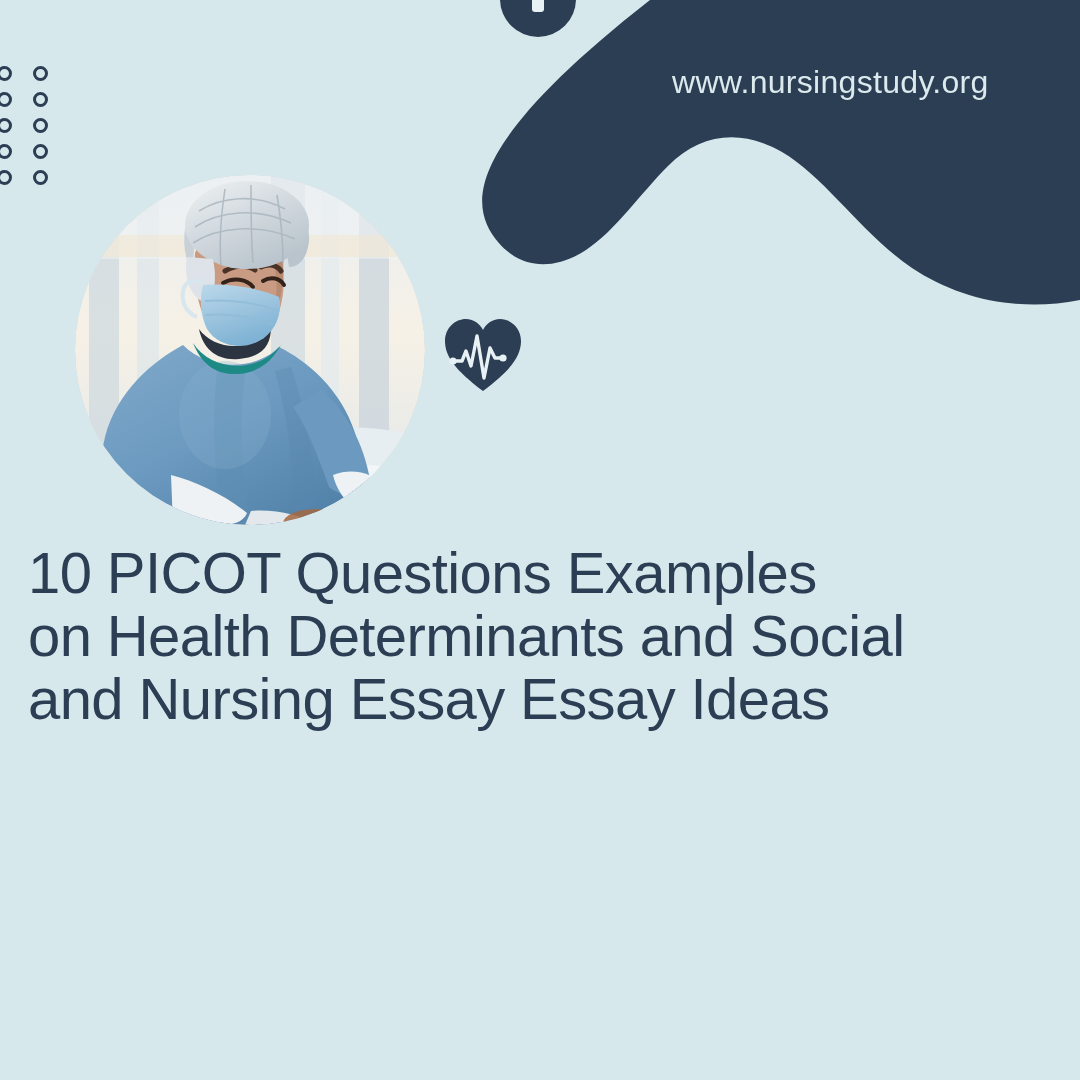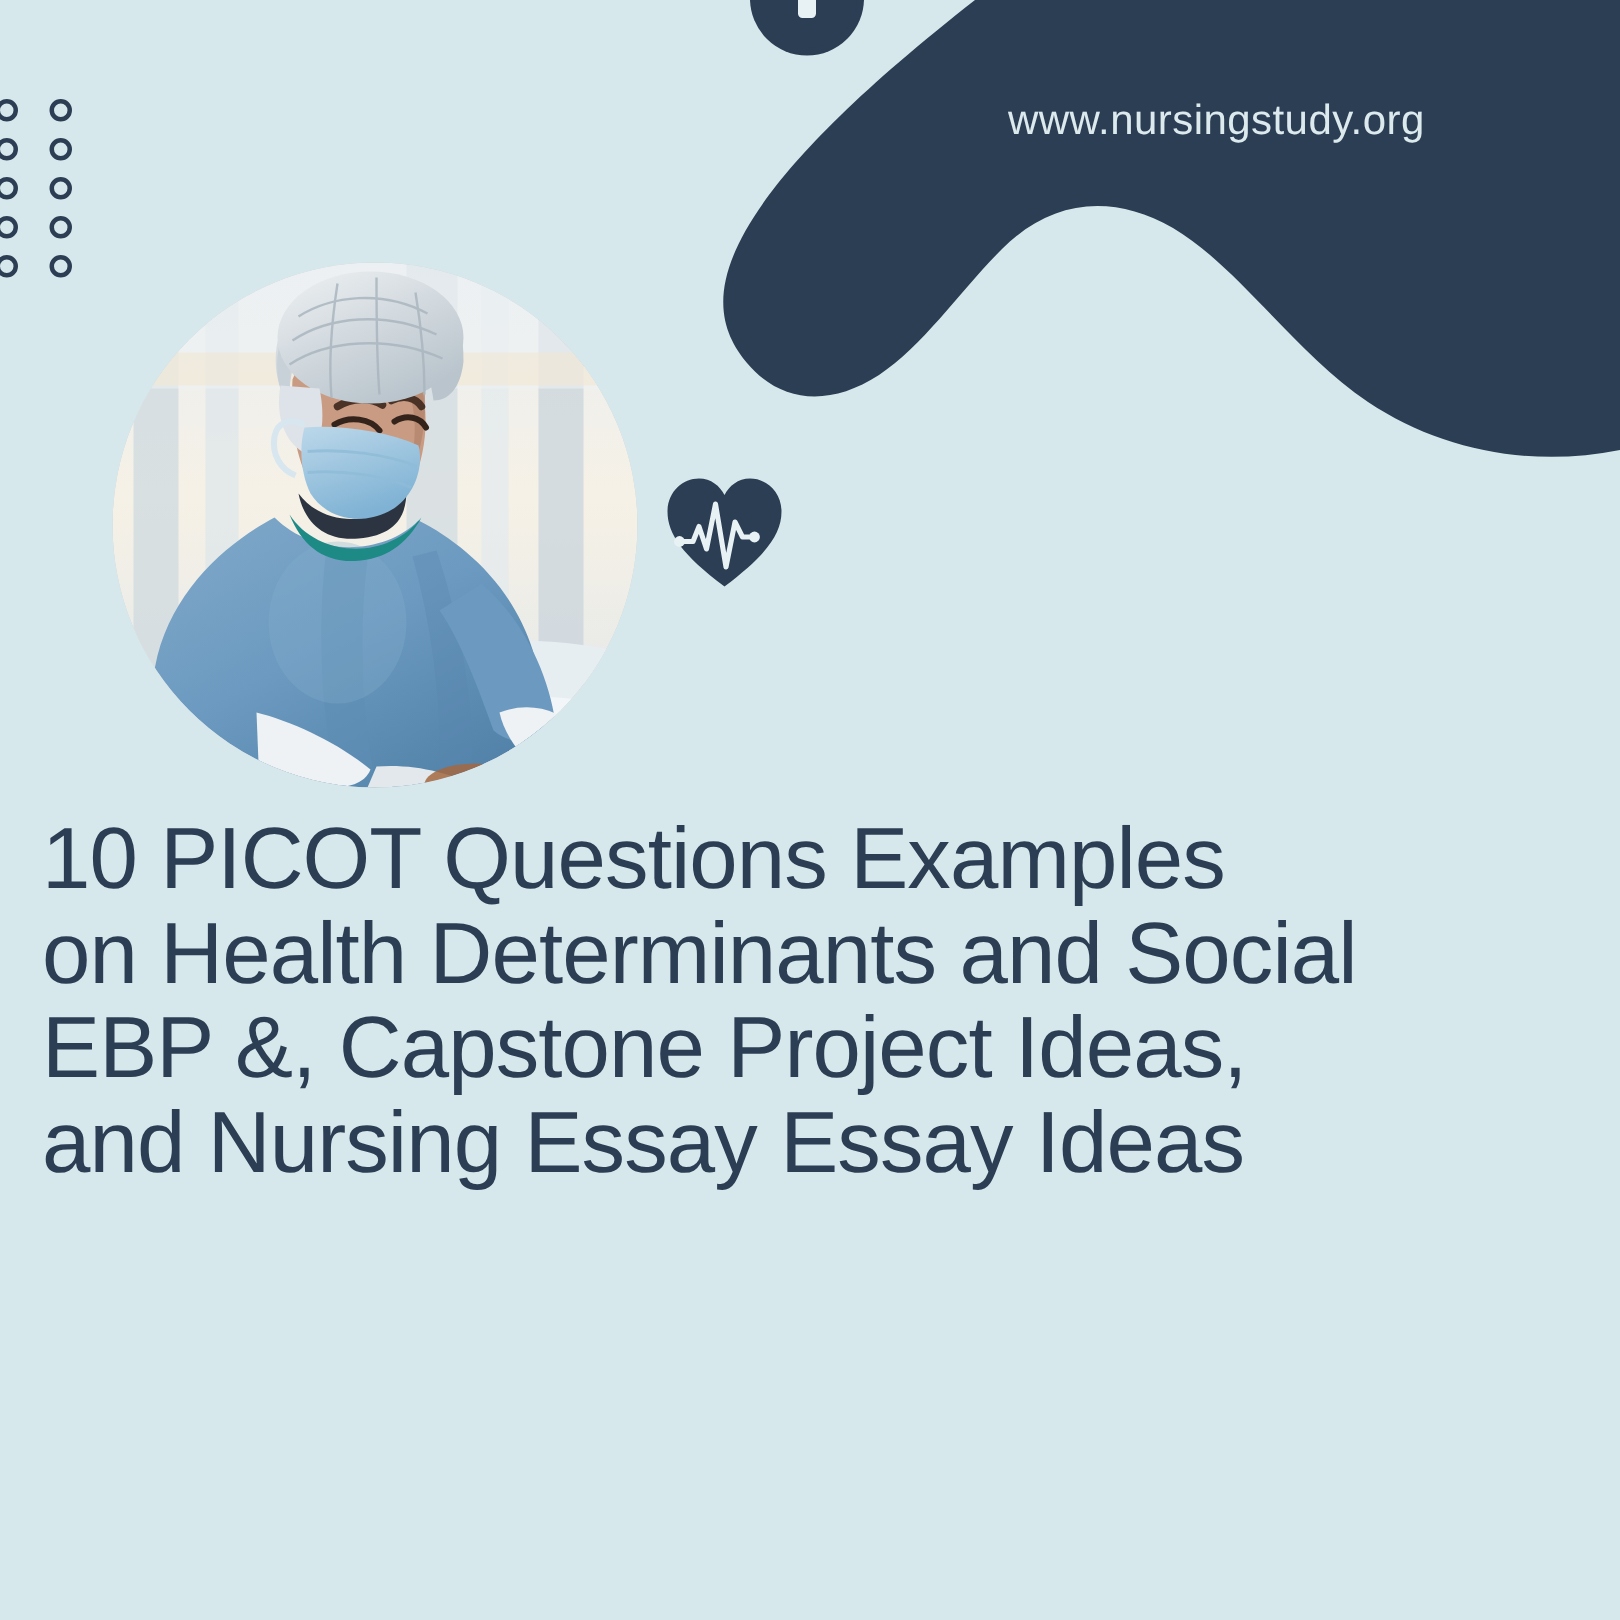--- a/index.html
+++ b/index.html
@@ -58,21 +58,21 @@
     top:-42px;
     width:82px; height:82px;
     z-index:4;
   }
 
   
   .site-url {
     position:absolute;
     left:672px;
     top:64px;
-    font-size:28px;
+    font-size:32px;
     font-weight:400;
     letter-spacing:0.3px;
     color:#dceaee;
     z-index:5;
     white-space:nowrap;
   }
 
   
   .photo-circle {
     position:absolute;
@@ -259,17 +259,16 @@
              C68,3 78,12 78,25
              C78,40 68,54 40,75 Z" fill="#2c3e54"></path>
     <path d="M11,45 L19,45 L23,35 L28,50 L34,20 L41,62 L47,32 L52,42 L58,42" fill="none" stroke="#e8f2f5" stroke-width="3.4" stroke-linecap="round" stroke-linejoin="round"></path>
     <circle cx="10" cy="45" r="3.6" fill="#e8f2f5"></circle>
     <circle cx="60" cy="42" r="3.6" fill="#e8f2f5"></circle>
   </svg>
 
   <div class="headline">
     <span class="ln">10 PICOT Questions Examples</span>
     <span class="ln">on Health Determinants and Social</span>
-    <span class="ln">EBP &amp;, Capstone Project Ideas,</span>
     <span class="ln">and Nursing Essay Essay Ideas</span>
   </div>
 
 </div>
 
 </body></html>

